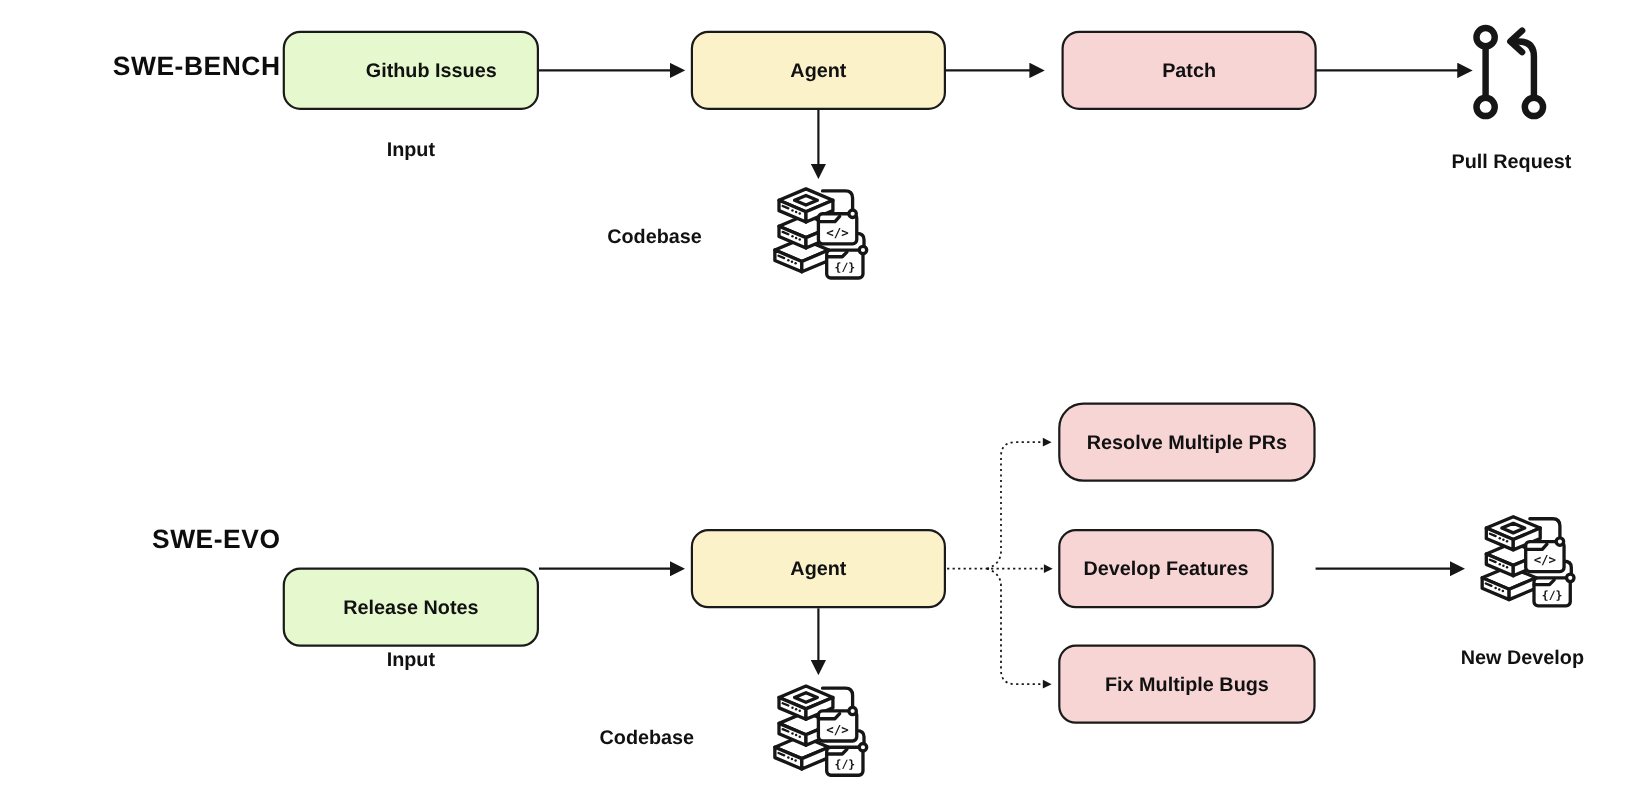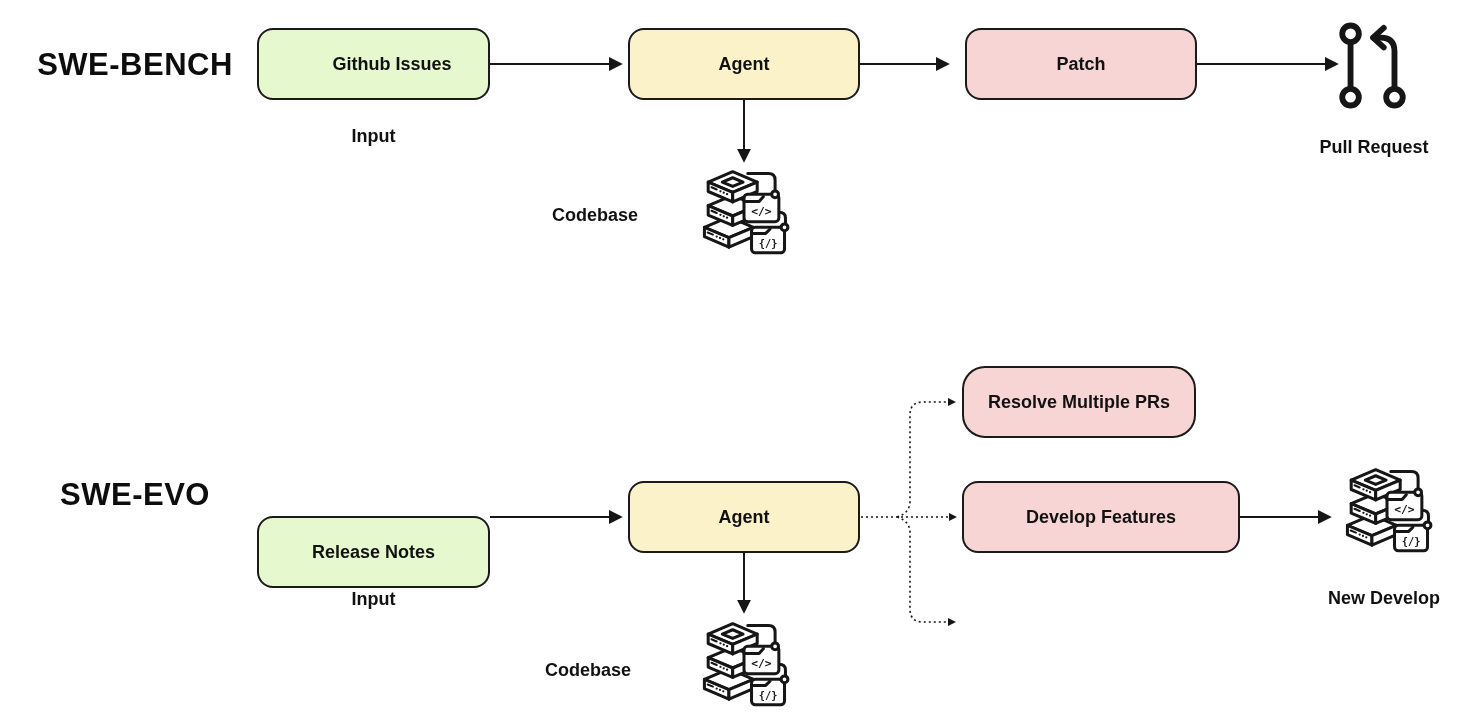--- a/index.html
+++ b/index.html
@@ -8,22 +8,22 @@
     width: 1477px;
     height: 728px;
     background: #ffffff;
     font-family: "Liberation Sans", sans-serif;
     color: #111111;
     overflow: hidden;
   }
   .row-title {
     position: absolute;
     width: 240px;
-    text-align: center;
-    font-size: 31px;
+    text-align: right;
+    font-size: 24px;
     font-weight: bold;
     letter-spacing: 0.5px;
     color: #0d0d0d;
     white-space: nowrap;
   }
   .node {
     position: absolute;
     box-sizing: border-box;
     border: 2px solid #1a1a1a;
     border-radius: 16px;
@@ -178,22 +178,23 @@
   <div class="row-title" style="left:15px; top:477px;">SWE-EVO</div>
 
   <div class="node green" style="left:257px; top:481px; width:233px; height:72px;margin-top:35px;">Release Notes</div>
 
   <div class="caption center" style="left:257px; top:589px; width:233px;">Input</div>
 
   <div class="node yellow" style="left:628px; top:481px; width:232px; height:72px;">Agent</div>
 
   <div class="node pink" style="left:962px; top:366px; width:234px; height:72px;border-radius:23px;">Resolve Multiple PRs</div>
 
-  <div class="node pink" style="left:962px; top:481px; width:278px; height:72px;">Develop Features</div>
-
+  <div class="node pink" style="left:962px; top:481px; width:196px; height:72px;">Develop Features</div>
+
+  <div class="node pink" style="left:962px; top:586px; width:234px; height:72px;">Fix Multiple Bugs</div>
 
   <div class="icon-wrap" style="left:695px; top:619px;">
     <svg viewBox="0 0 104 104" width="98" height="98">
         <use href="#cb-glyph"></use>
       </svg>
   </div>
   <div class="caption right" style="left:545px; top:660px; width:130px;">Codebase</div>
 
   <div class="icon-wrap" style="left:1338px; top:465px;">
     <svg viewBox="0 0 104 104" width="98" height="98">

